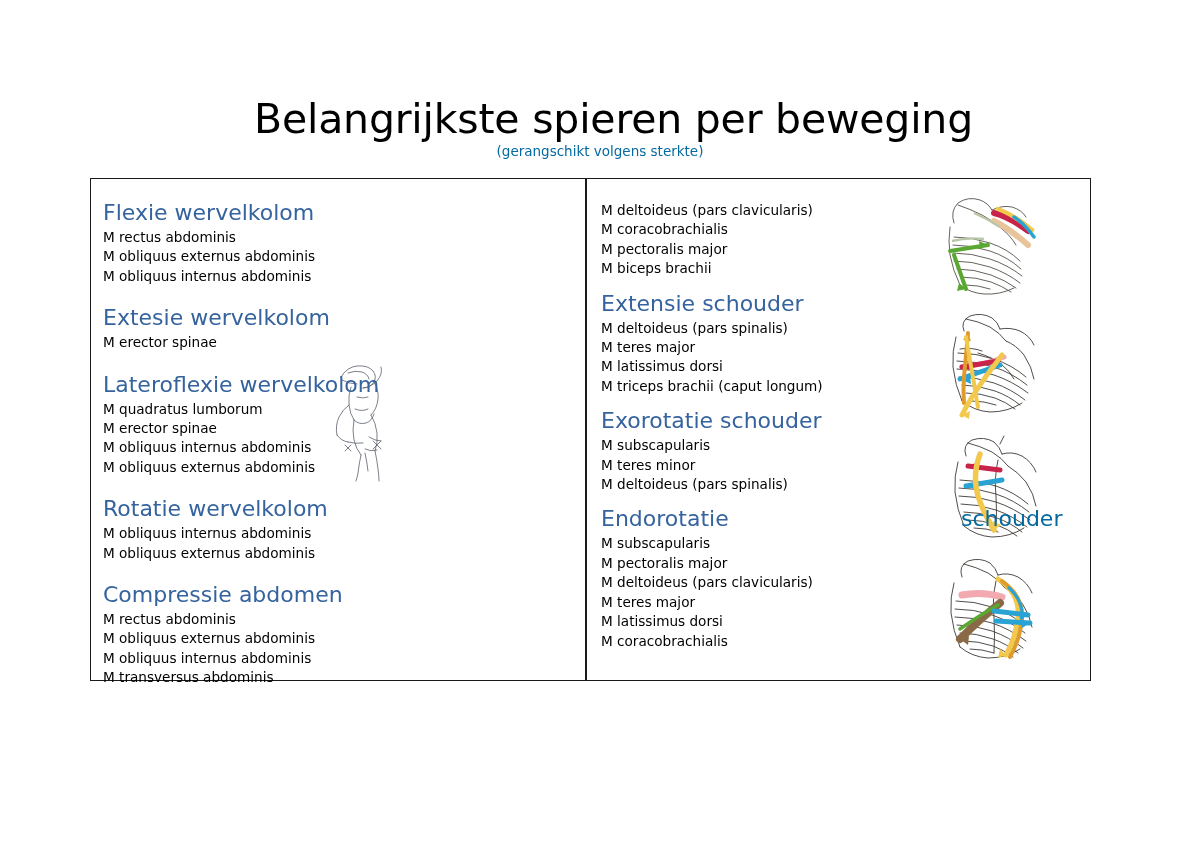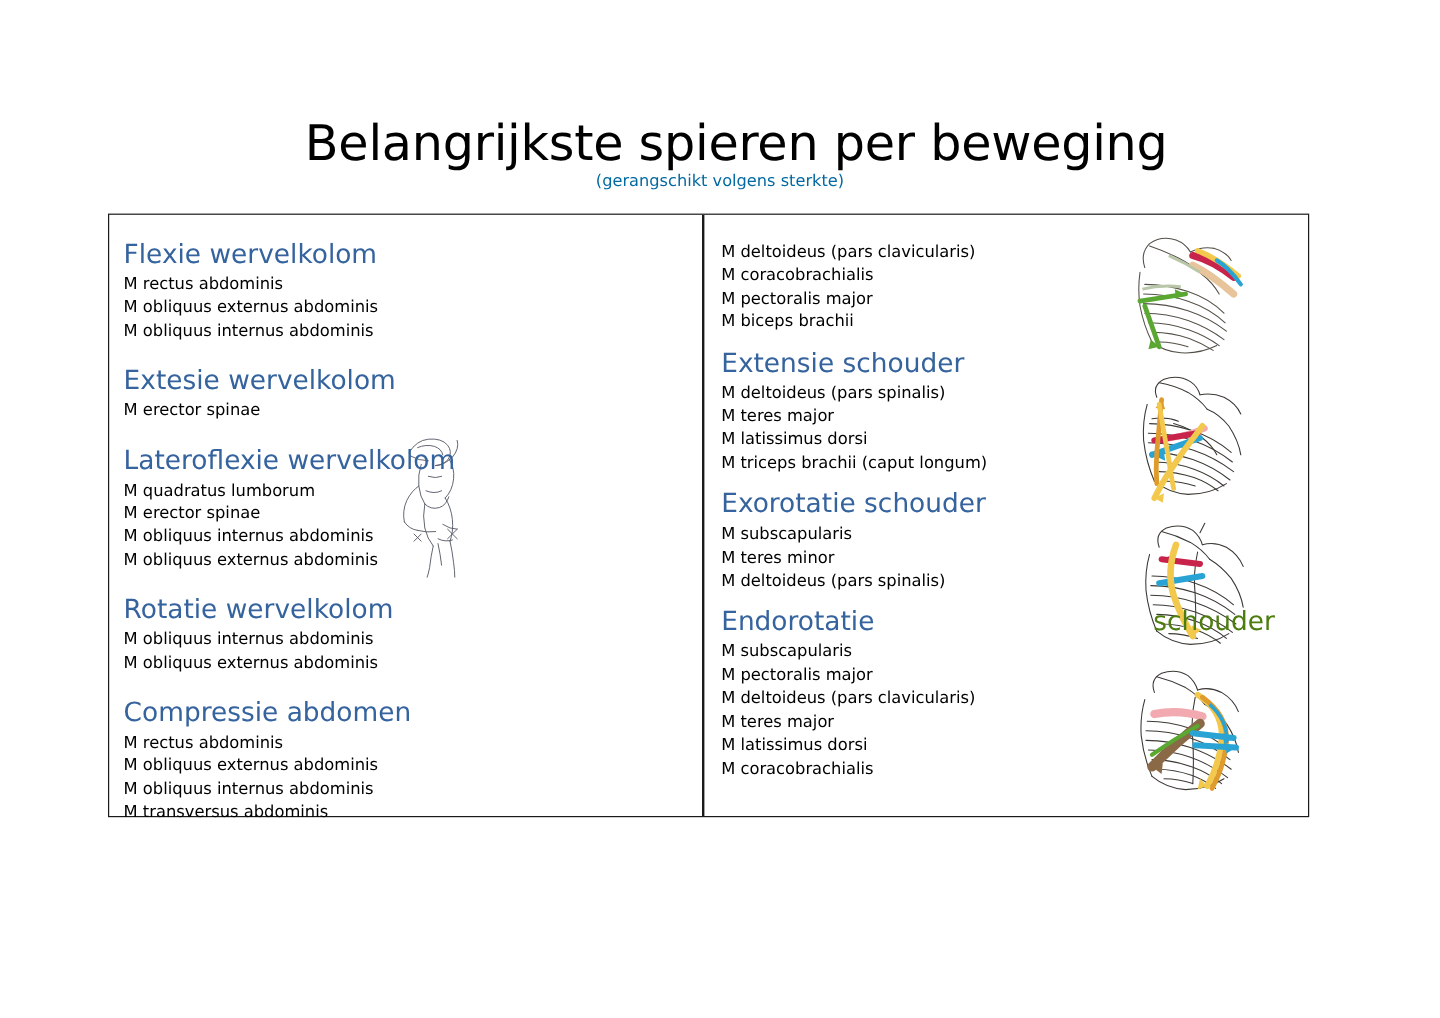--- a/index.html
+++ b/index.html
@@ -90,21 +90,21 @@
     line-height: 27px;
     font-weight: 400;
     color: #35639E;
     white-space: nowrap;
   }
   .sec-head.split { position: relative; }
   .sec-head .head-tail {
     position: absolute;
     left: 360px;
     top: 0;
-    color: #4d7c0f;
+    color: #0369a1;
   }
 
   .muscle-list {
     list-style: none;
     margin: 2px 0 0 0;
     padding: 0;
   }
   .muscle-list li {
     font-family: "DejaVu Sans", "Liberation Sans", sans-serif;
     font-size: 13.6px;

